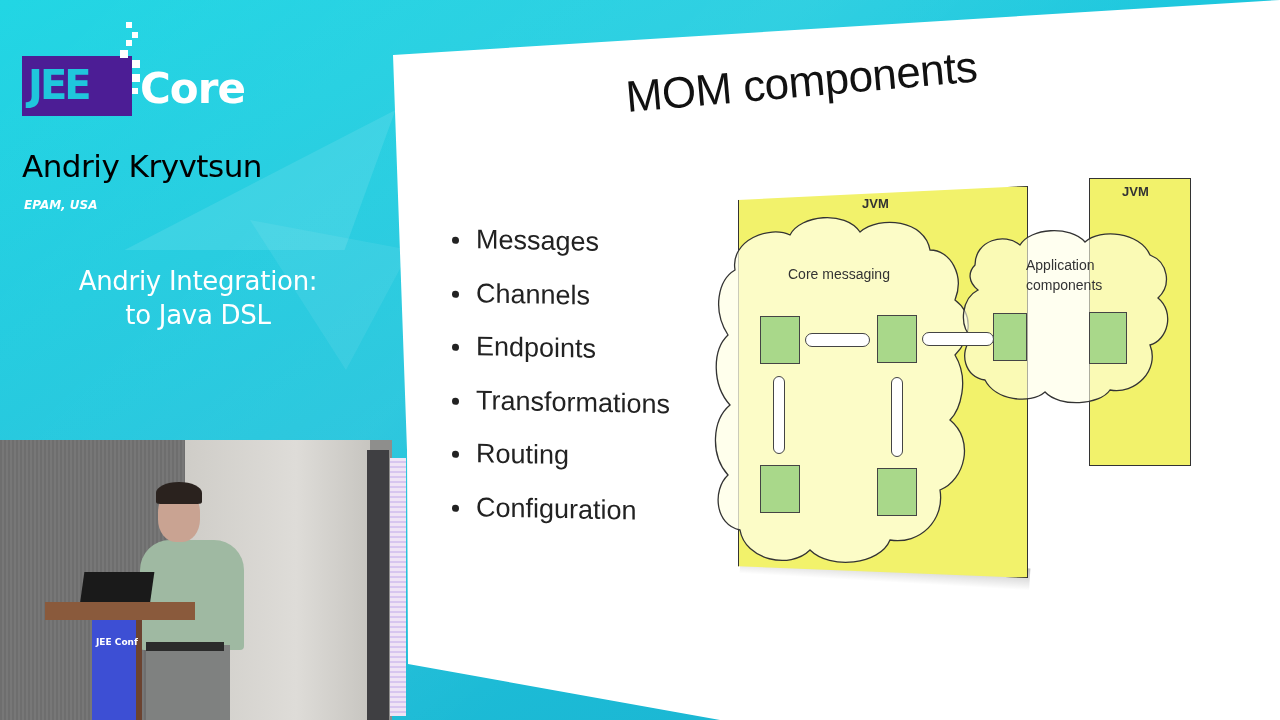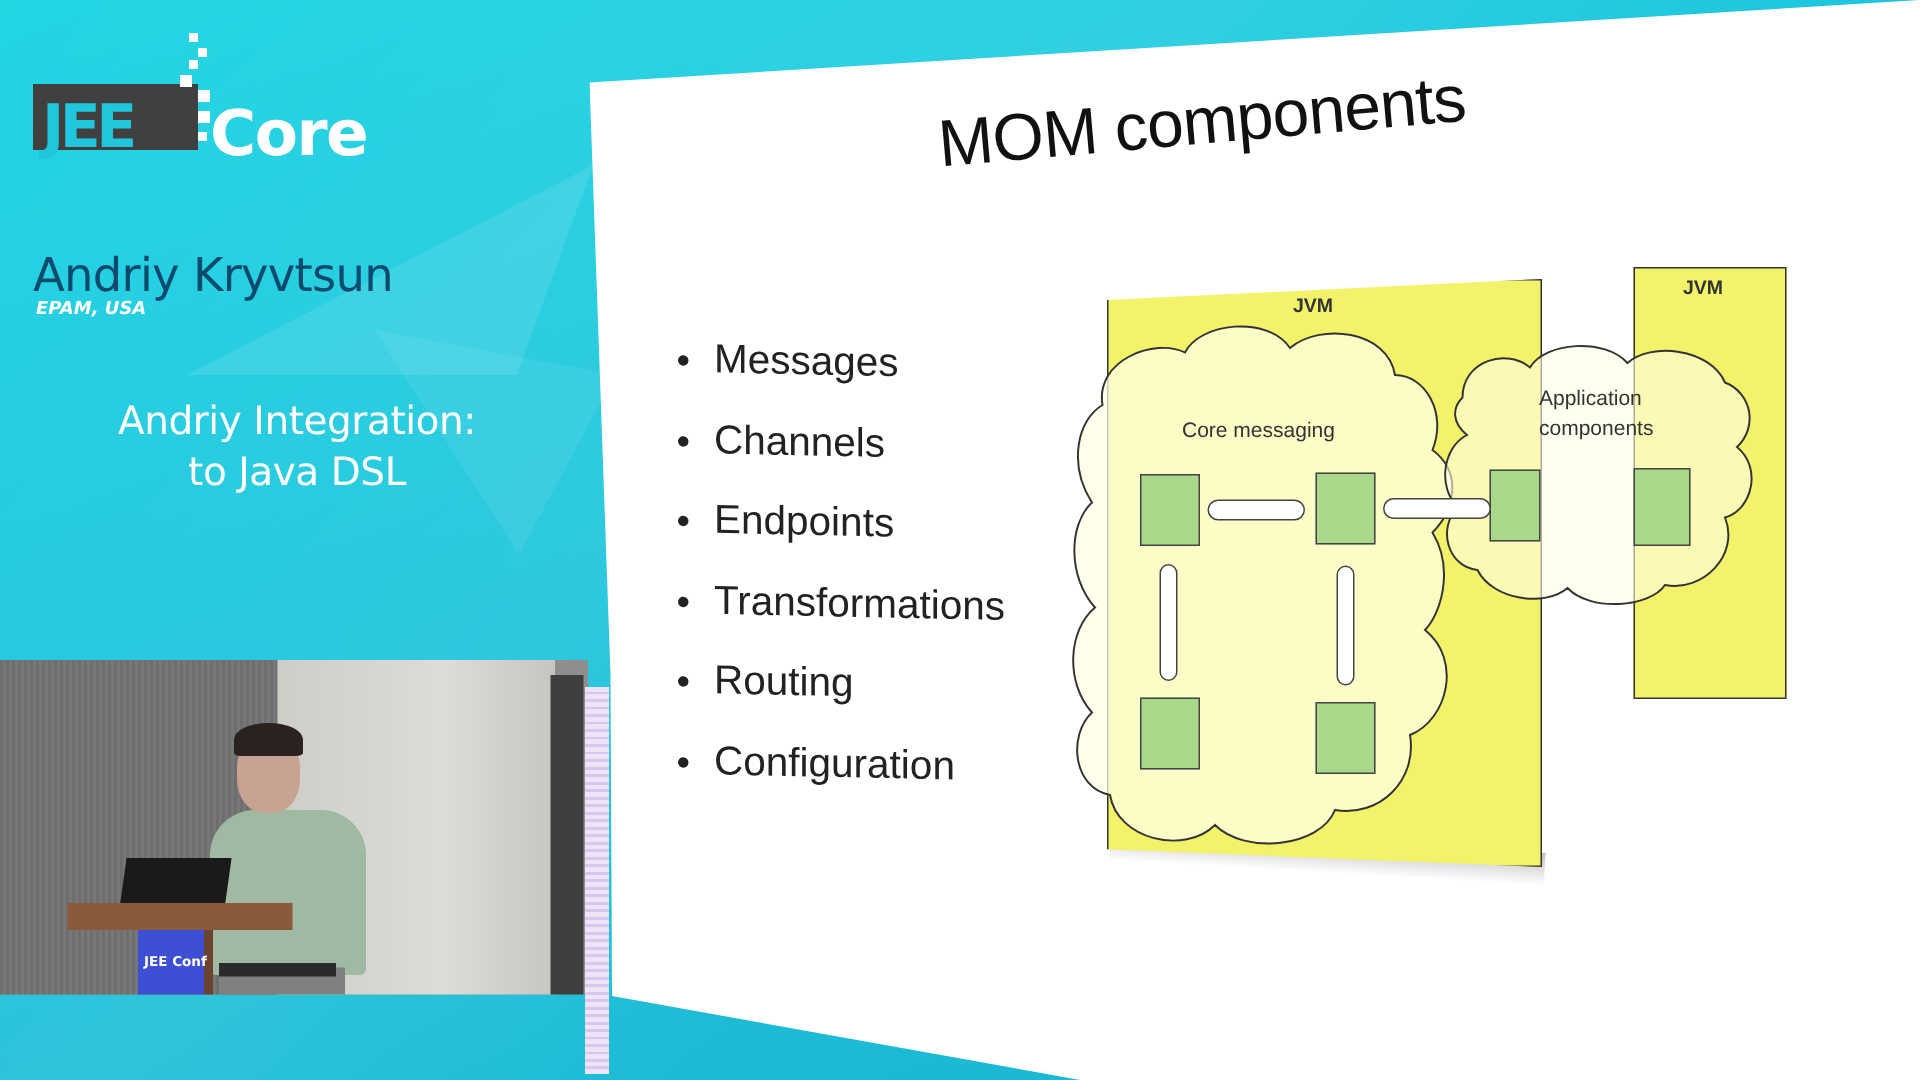--- a/index.html
+++ b/index.html
@@ -41,31 +41,31 @@
     border:1.5px solid #333; }
   .jvm-label { position:absolute; font-family:"Liberation Sans", sans-serif; font-weight:bold; font-size:13px; color:#333; }
   .cloud-label { position:absolute; font-family:"Liberation Sans", sans-serif; font-size:14px; color:#333; line-height:20px; }
   .box { position:absolute; width:40px; height:48px; background:#a9d88a; border:1.5px solid #444; }
   .pipe-h { position:absolute; height:14px; background:#fff; border:1.5px solid #444; border-radius:7px; }
   .pipe-v { position:absolute; width:12px; background:#fff; border:1.5px solid #444; border-radius:6px; }
   svg.clouds { position:absolute; left:0; top:0; }
 
   
   .logo { position:absolute; left:22px; top:56px; }
-  .logo-jee { position:absolute; left:0; top:0; width:110px; height:44px; background:#404040; }
+  .logo-jee { position:absolute; left:0; top:0; width:110px; height:60px; background:#4c1d95; }
   .logo-jee span { position:absolute; left:6px; top:6px; font-family:"DejaVu Sans", sans-serif; font-weight:bold;
     font-size:40px; color:#1fc6dc; letter-spacing:-3px; }
   .logo-conf { position:absolute; left:118px; top:8px; font-family:"DejaVu Sans", sans-serif; font-weight:bold;
     font-size:42px; color:#fff; letter-spacing:-1px; }
   .pixel { position:absolute; background:#fff; }
-  .speaker-name { position:absolute; left:22px; top:166px; color:#0c4a6e; font-size:31px; font-family:"DejaVu Sans", sans-serif; letter-spacing:-0.5px;text-align:center; }
+  .speaker-name { position:absolute; left:22px; top:148px; color:#000000; font-size:31px; font-family:"DejaVu Sans", sans-serif; letter-spacing:-0.5px;text-align:center; }
   .speaker-org { position:absolute; left:24px; top:198px; color:#fff; font-size:12px; font-style:italic; font-weight:bold; }
   .talk-title { position:absolute; left:0; top:264px; width:396px; color:#fff; font-size:26px; text-align:center; line-height:34px; letter-spacing:-0.3px; }
 
-  .video { position:absolute; left:0; top:440px; width:392px; height:223px; overflow:hidden; background:#8e8e8c; }
+  .video { position:absolute; left:0; top:440px; width:392px; height:280px; overflow:hidden; background:#8e8e8c; }
   .wall-left { position:absolute; left:0; top:0; width:185px; height:280px;
     background:repeating-linear-gradient(90deg,#6e6e6e 0 2px,#777 2px 4px); }
   .wall-right { position:absolute; left:185px; top:0; width:185px; height:280px; background:linear-gradient(90deg,#cfcdc8,#dedcd8 60%,#c7c5c0); }
   .wall-dark { position:absolute; left:367px; top:10px; width:22px; height:270px; background:#3f3f42; }
   .person-head { position:absolute; left:158px; top:48px; width:42px; height:54px; background:#c9a392; border-radius:45% 45% 42% 42%; }
   .person-hair { position:absolute; left:156px; top:42px; width:46px; height:22px; background:#2a221e; border-radius:50% 50% 10% 10%; }
   .person-body { position:absolute; left:140px; top:100px; width:104px; height:110px; background:#9fb9a2; border-radius:30px 30px 4px 4px; }
   .person-legs { position:absolute; left:146px; top:205px; width:84px; height:80px; background:#7f8180; }
   .belt { position:absolute; left:146px; top:202px; width:78px; height:9px; background:#2b2b2b; }
   .laptop { position:absolute; left:82px; top:132px; width:70px; height:34px; background:#1a1a1a; transform:skewX(-8deg); }
@@ -139,21 +139,21 @@
 <div class="jvm1"></div>
 <div class="jvm2"></div>
 <div class="jvm-label" style="left:862px;top:196px;">JVM</div>
 <div class="jvm-label" style="left:1122px;top:184px;">JVM</div>
 
 <svg class="clouds" width="1280" height="720">
   <path d="M 735 270 C 730 240, 770 225, 790 235 C 800 215, 845 210, 860 232 C 880 215, 925 220, 930 250 C 950 250, 965 275, 955 300 C 975 315, 970 340, 955 355 C 970 380, 960 410, 950 420 C 975 440, 965 480, 940 490 C 945 520, 920 545, 890 540 C 880 565, 830 570, 810 550 C 790 570, 745 560, 740 530 C 715 525, 712 490, 728 475 C 710 455, 712 420, 730 405 C 712 385, 712 350, 728 335 C 712 310, 718 280, 735 270 Z" fill="rgba(255,255,230,0.75)" stroke="#333" stroke-width="1.3"></path>
   <path d="M 975 265 C 975 240, 1005 232, 1020 245 C 1030 228, 1070 225, 1085 242 C 1100 228, 1140 232, 1150 255 C 1168 262, 1172 285, 1158 298 C 1175 312, 1168 340, 1150 345 C 1160 370, 1135 395, 1110 390 C 1100 405, 1060 408, 1045 392 C 1030 405, 995 400, 985 380 C 965 378, 958 352, 972 338 C 958 325, 962 298, 978 290 C 968 282, 968 272, 975 265 Z" fill="rgba(255,255,230,0.6)" stroke="#333" stroke-width="1.3"></path>
 </svg>
 
-<div class="cloud-label" style="left:788px;top:276px;">Core messaging</div>
+<div class="cloud-label" style="left:788px;top:264px;">Core messaging</div>
 <div class="cloud-label" style="left:1026px;top:255px;">
   <div>Application</div>
   <div>components</div>
 </div>
 
 <div class="box" style="left:760px;top:316px;"></div>
 <div class="box" style="left:877px;top:315px;"></div>
 <div class="box" style="left:993px;top:313px;width:34px;"></div>
 <div class="box" style="left:1089px;top:312px;width:38px;height:52px;"></div>
 <div class="box" style="left:760px;top:465px;"></div>

